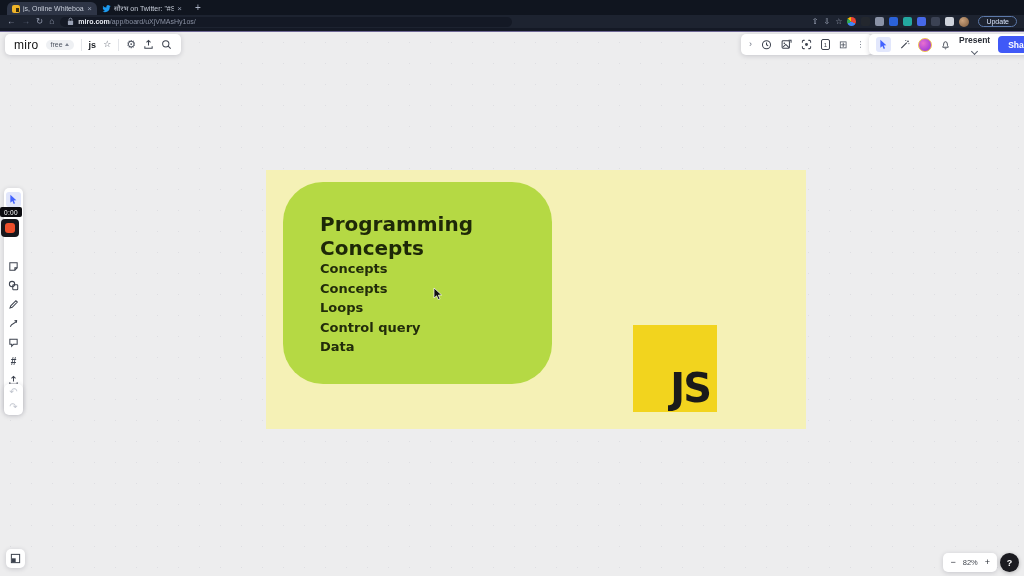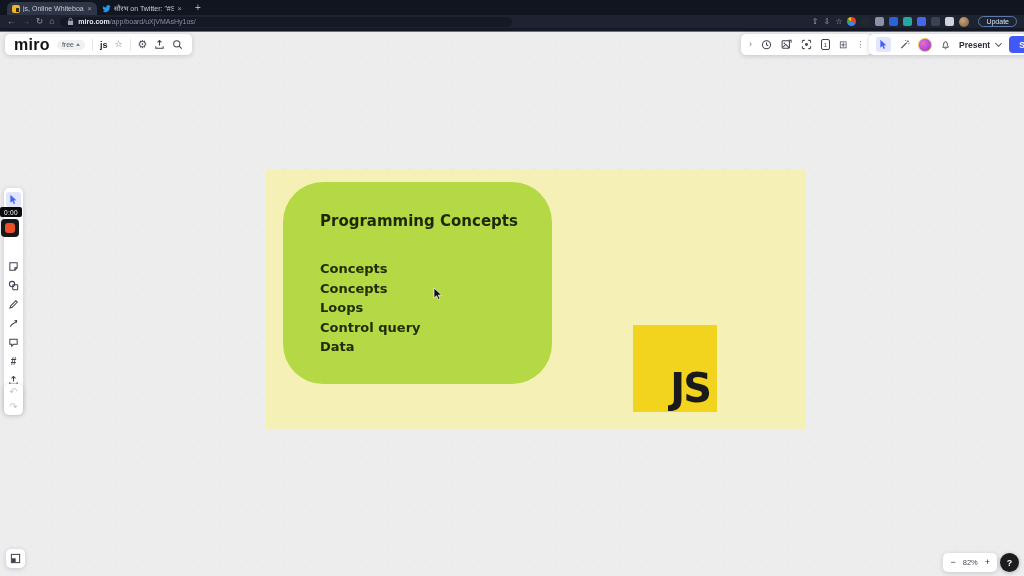--- a/index.html
+++ b/index.html
@@ -36,40 +36,40 @@
   .update-btn { font-size:7px; color:#d7e3fa; border:1px solid #5c79aa; border-radius:8px; padding:1px 7px; margin-left:3px; }
   .bookmarks { height:4px; background:#141925; border-bottom:1px solid #6e6795; }
 
   
   #app { position:absolute; top:32px; left:0; width:1024px; height:544px; background:#ededee;
          background-image:radial-gradient(#dedee2 0.7px, transparent 0.9px); background-size:21px 21px; }
   .float { position:absolute; background:#fff; border-radius:5px; box-shadow:0 1px 5px rgba(25,25,50,.18);
            display:flex; align-items:center; }
 
   #tb-left { left:5px; top:2px; height:21px; padding:0 9px; gap:7px; }
-  .miro-logo { font-size:16px; font-weight:700; letter-spacing:.3px; color:#121212; }
+  .miro-logo { font-size:12px; font-weight:400; letter-spacing:.3px; color:#121212; }
   .plan-badge { display:flex; align-items:center; gap:2px; background:#eef0f3; border-radius:7px; padding:1.5px 5px;
                 font-size:7px; color:#4c5360; }
   .caret-up { width:0; height:0; border-left:2.5px solid transparent; border-right:2.5px solid transparent; border-bottom:3.5px solid #7b828f; }
   .vdiv { width:1px; height:12px; background:#e3e5e9; }
   .board-name { font-size:9px; font-weight:bold; color:#1b1e24; }
   .g-ic { font-size:10px; color:#474e5b; line-height:1; }
   .svg-ic { display:flex; align-items:center; justify-content:center; color:#3c424e; }
   .svg-ic svg { display:block; }
 
   #tb-r1 { left:741px; top:2px; height:21px; padding:0 8px; gap:9px; color:#343a45; }
   .doc-no { width:9px; height:11px; border:1px solid #3c424e; border-radius:2px; font-size:6px; color:#3c424e;
             display:flex; align-items:center; justify-content:center; }
   .chev { font-size:9px; color:#6b7280; line-height:1; }
 
   #tb-r2 { left:869px; top:2px; height:21px; padding:0 7px; gap:8px; }
   .cursor-chip { width:15px; height:15px; background:#e2e7fc; border-radius:3px; display:flex; align-items:center; justify-content:center; }
   .user-avatar { width:14px; height:14px; border-radius:50%; border:1px solid #eec04d;
                  background:radial-gradient(circle at 35% 35%, #e96fd0, #8b30d9); }
-  .present-wrap { display:flex; align-items:center; gap:6px; }
+  .present-wrap { display:flex; align-items:center; gap:6px;flex-direction:column; }
   .present-label { font-size:8.5px; font-weight:bold; color:#2b2f38; }
   .chev-down { width:5px; height:5px; border-right:1.2px solid #585f6c; border-bottom:1.2px solid #585f6c;
                transform:rotate(45deg); margin-top:-2px; }
   .share-btn { background:#4059f7; color:#fff; font-size:8.5px; font-weight:bold; border-radius:4px; padding:3.5px 10px; }
 
   
   #sidebar { left:4px; top:156px; width:19px; flex-direction:column; padding:4px 0 5px; gap:4px; }
   .s-item { width:15px; height:15px; display:flex; align-items:center; justify-content:center; color:#3c424e; flex:0 0 auto; }
   .s-item.active { background:#e1e6fb; border-radius:3px; color:#4262ff; }
   .widget-space { height:44px; width:1px; flex:0 0 auto; }
@@ -91,21 +91,21 @@
   .zoom-t { font-size:9px; color:#2b2f38; line-height:1; }
   .zoom-val { font-size:7.5px; color:#42474f; }
   #help-btn { position:absolute; right:5px; top:521px; width:19px; height:19px; border-radius:50%; background:#1b1b20;
               color:#fff; font-size:9px; font-weight:bold; display:flex; align-items:center; justify-content:center;
               box-shadow:0 1px 4px rgba(0,0,0,.25); }
 
   
   #frame { position:absolute; left:266px; top:138px; width:540px; height:259px; background:#f5f1b6; }
   .canvas-text { font-family:"DejaVu Sans", sans-serif; }
   #green-box { position:absolute; left:17px; top:12px; width:269px; height:202px; background:#b5d944; border-radius:40px; }
-  #green-box .box-title { position:absolute; left:37px; top:30px; font-size:15px; font-weight:800; color:#1e2808; }
+  #green-box .box-title { position:absolute; left:37px; top:30px; font-size:20px; font-weight:800; color:#1e2808; }
   #green-box .box-items { position:absolute; left:37px; top:77px; font-size:13px; font-weight:bold; color:#222c0b; line-height:19.5px; }
   #teal-box { position:absolute; left:300px; top:12px; width:217px; height:138px; background:#12a287; border-radius:34px; }
   #teal-box .box-title { position:absolute; left:31px; top:30px; font-size:14.5px; font-weight:800; color:#fff; }
   #teal-box .box-items { position:absolute; left:31px; top:78px; font-size:12.5px; font-weight:bold; color:#fff; line-height:19.5px; }
   #js-logo { position:absolute; left:367px; top:155px; width:84px; height:87px; background:#f2d41e;
              display:flex; align-items:flex-end; justify-content:flex-end; padding:0 7px 1px 0; }
   #js-logo span { font-size:40px; font-weight:800; color:#1a1a1a; letter-spacing:-2px; }
   #mouse-cursor { position:absolute; left:433px; top:255px; }
 </style>
 </head>

